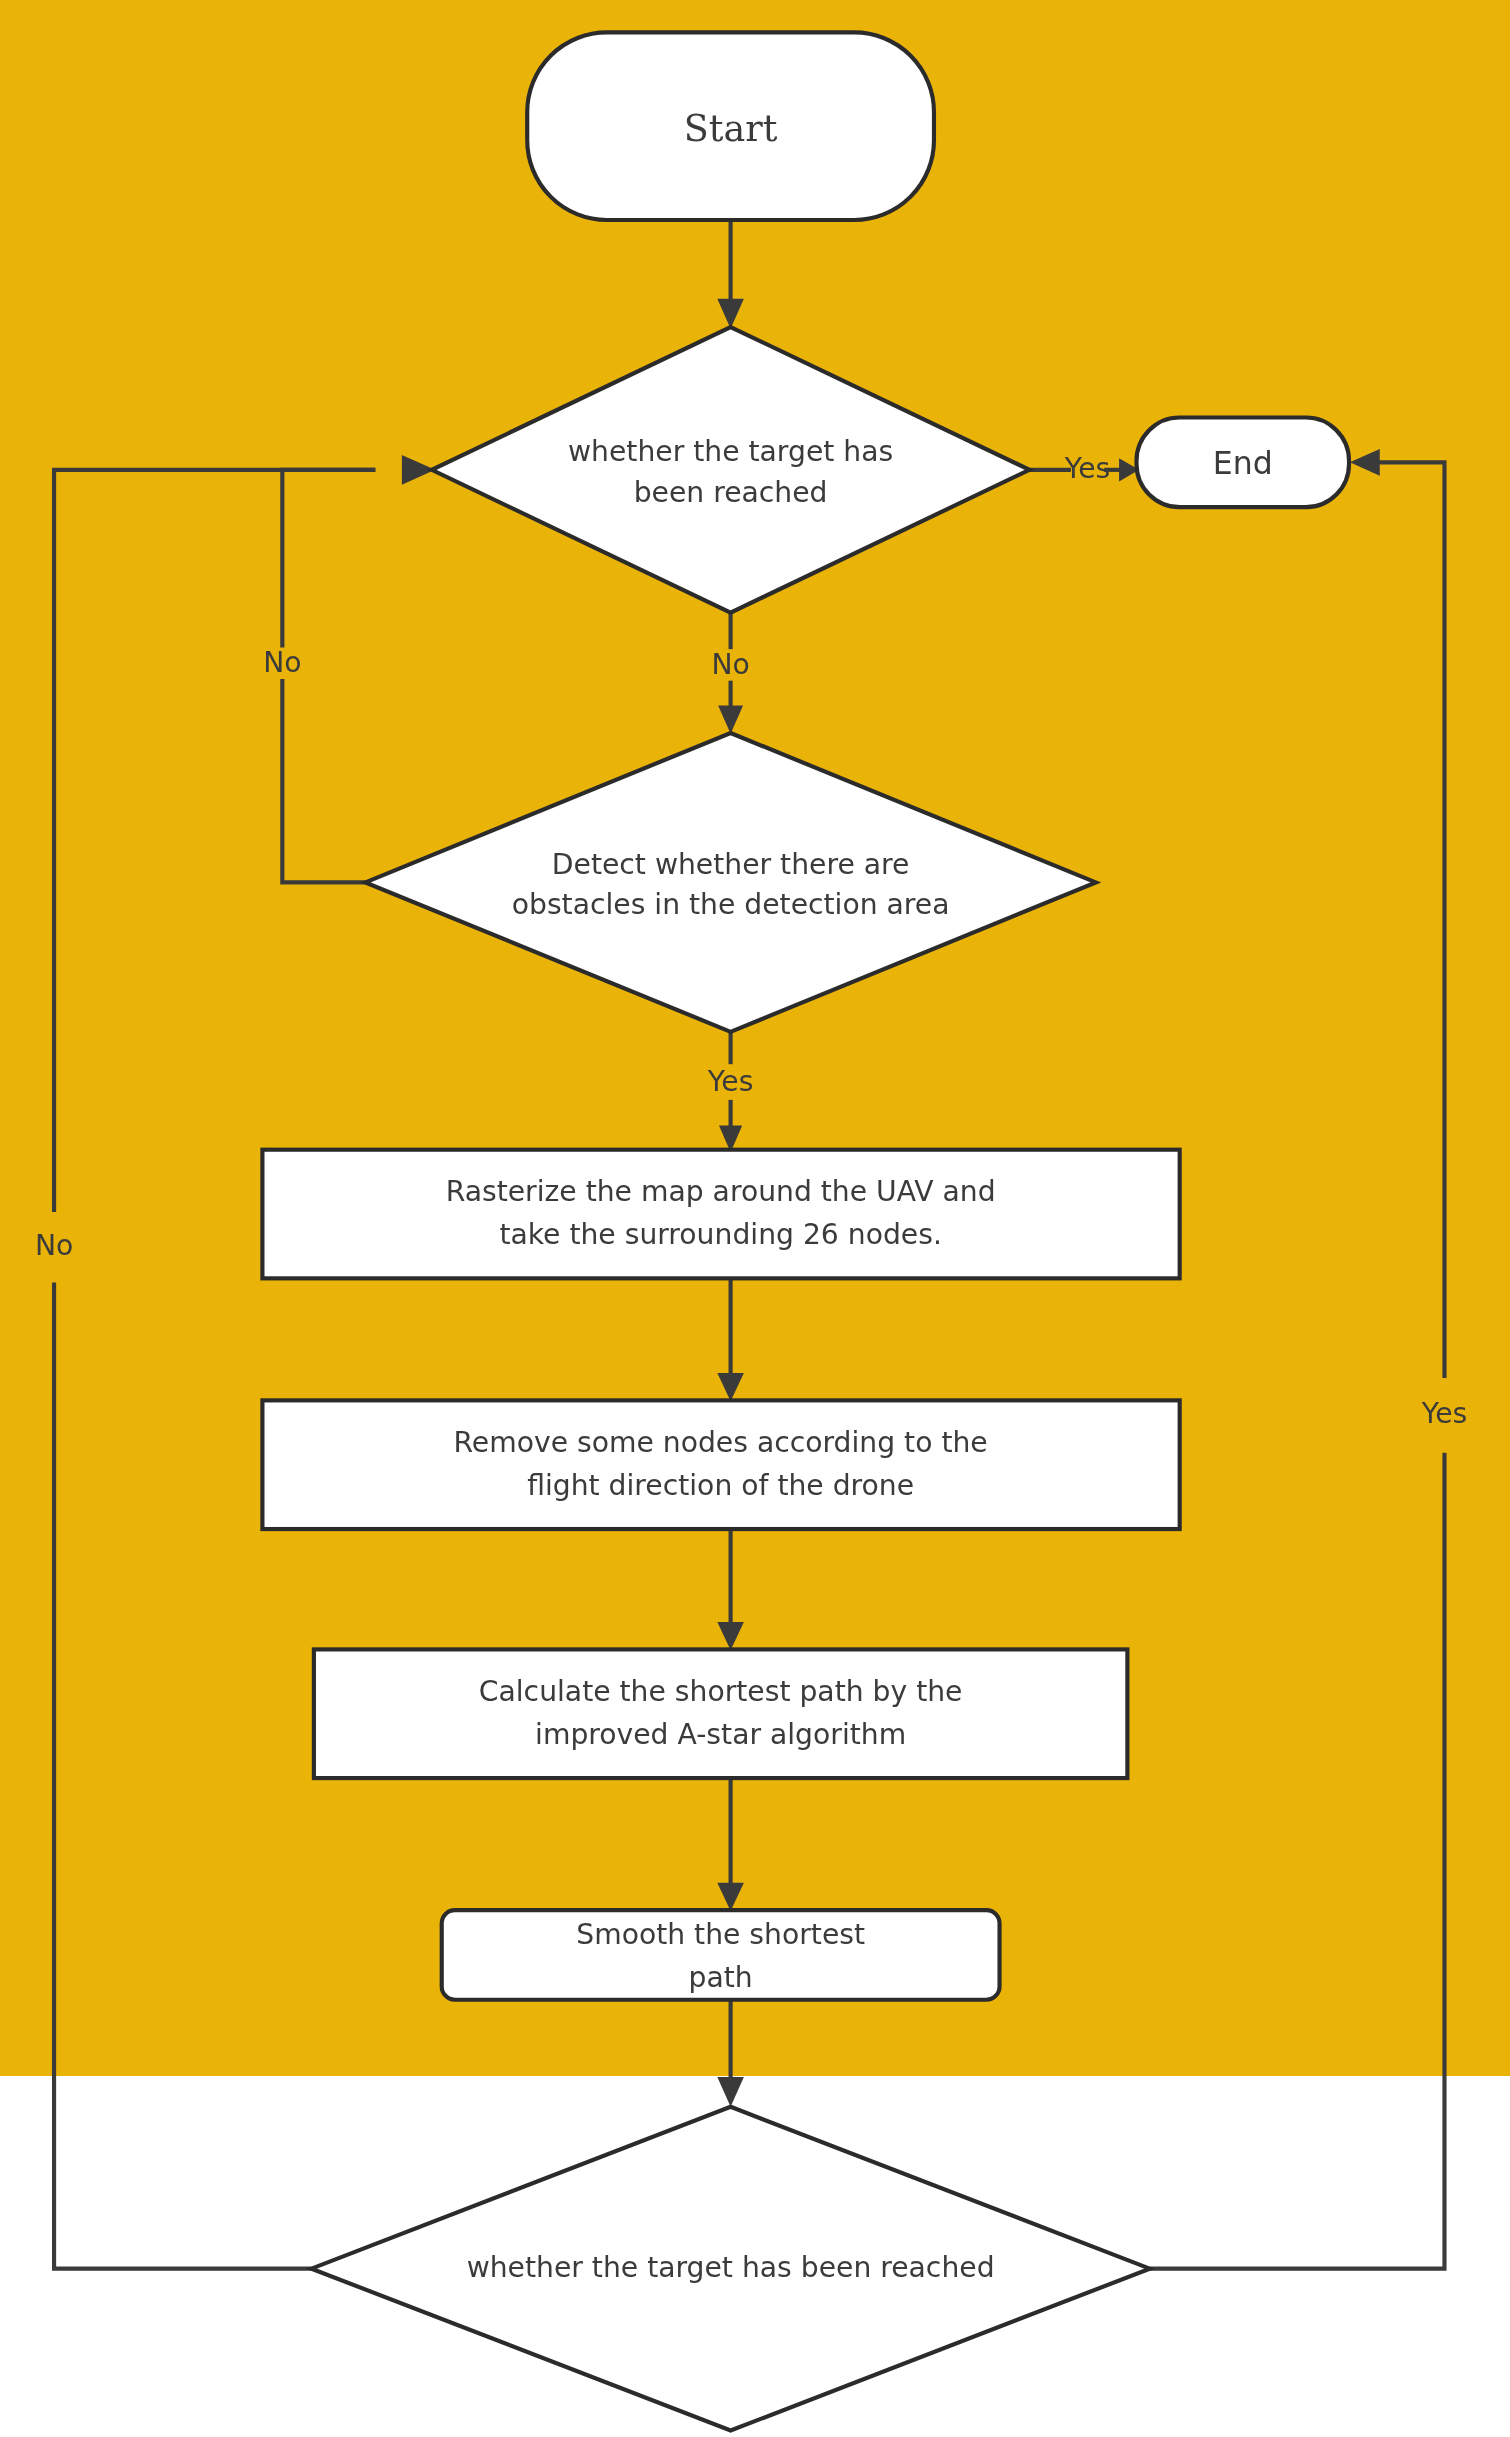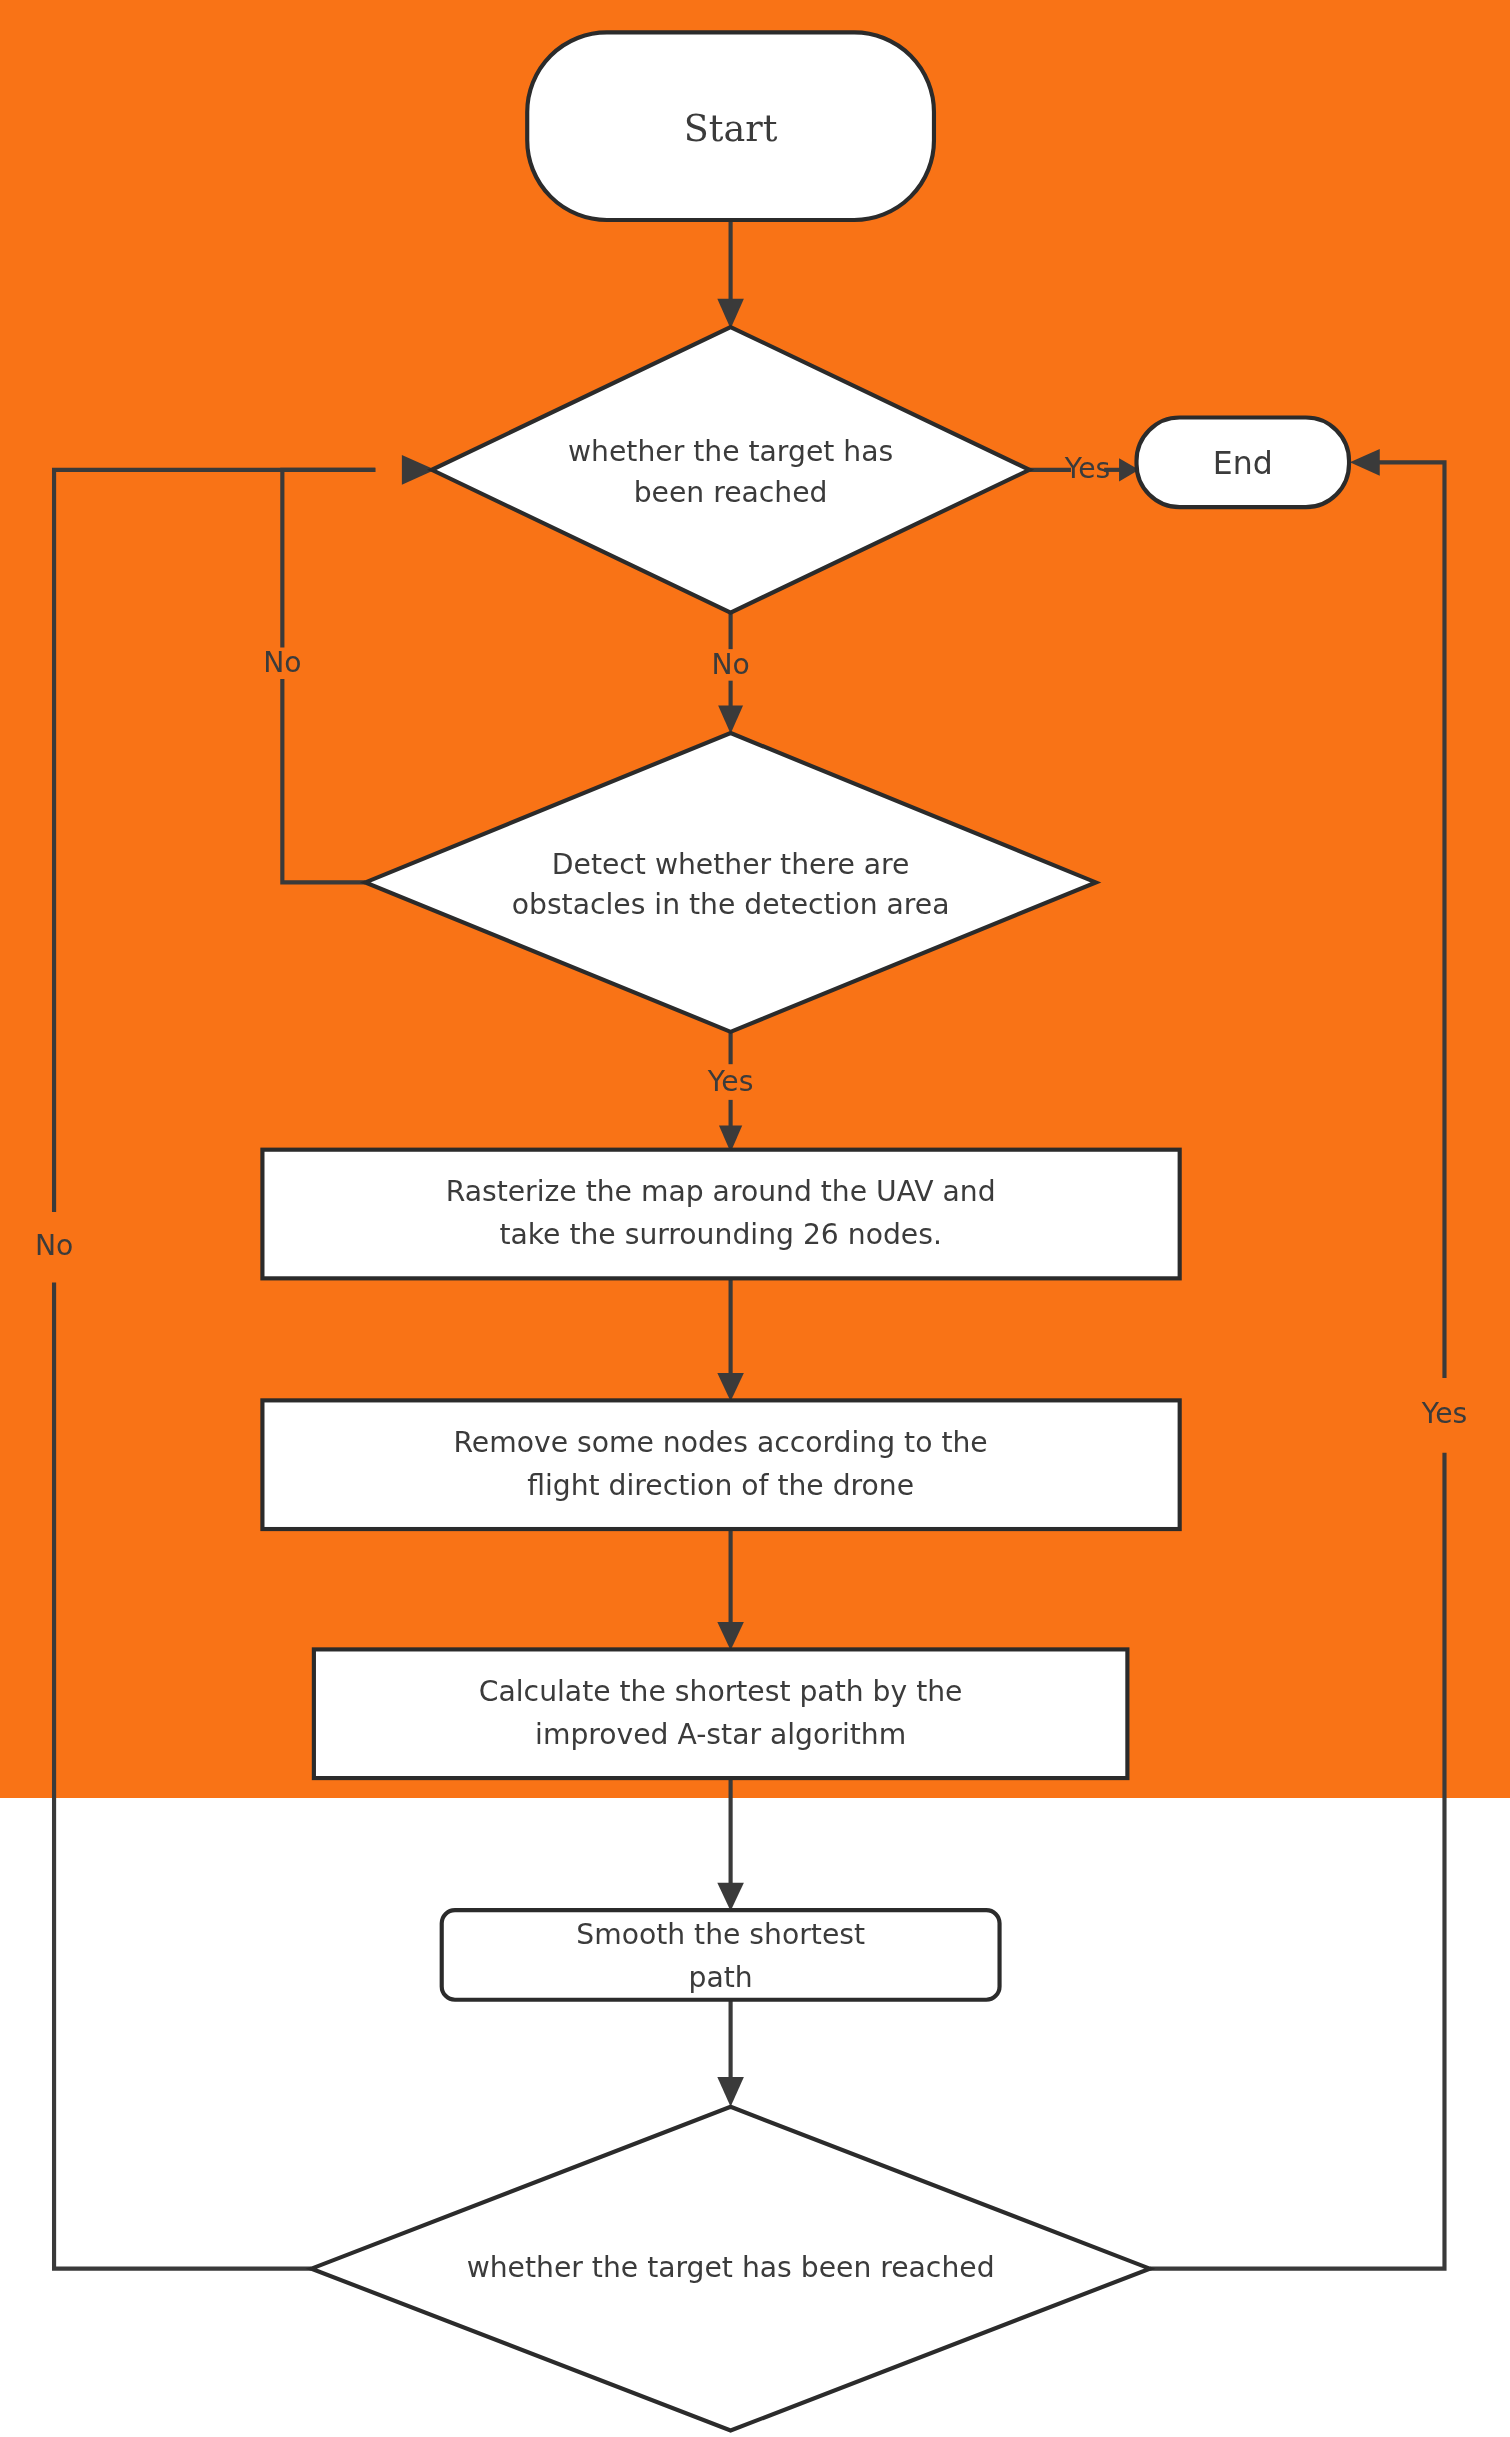--- a/index.html
+++ b/index.html
@@ -9,22 +9,22 @@
   }
   body {
     width: 1511px;
     height: 2438px;
     font-family: "DejaVu Sans", sans-serif;
     overflow: hidden;
   }
   #flow-root {
     position: relative;
     width: 1511px;
-    height: 1798px;
-    background: #f97316;
+    height: 2076px;
+    background: #eab308;
   }
   svg#flow-svg {
     position: absolute;
     top: 0;
     left: 0;
     width: 1511px;
     height: 2438px;
   }
   .shape-stroke {
     fill: #ffffff;

